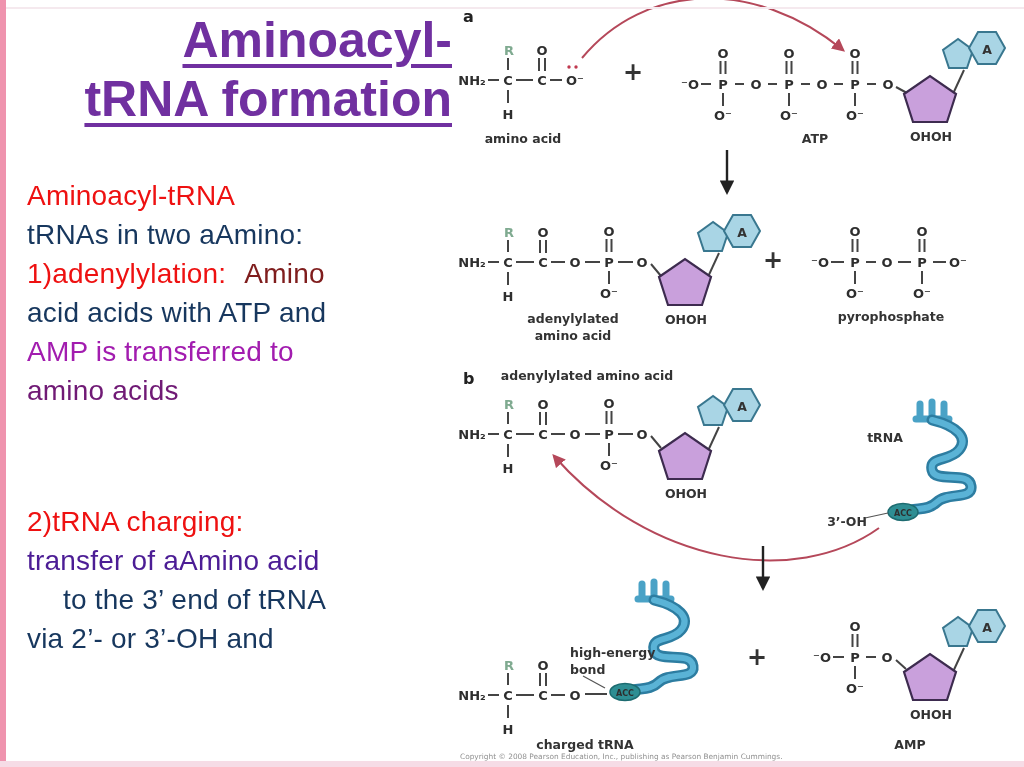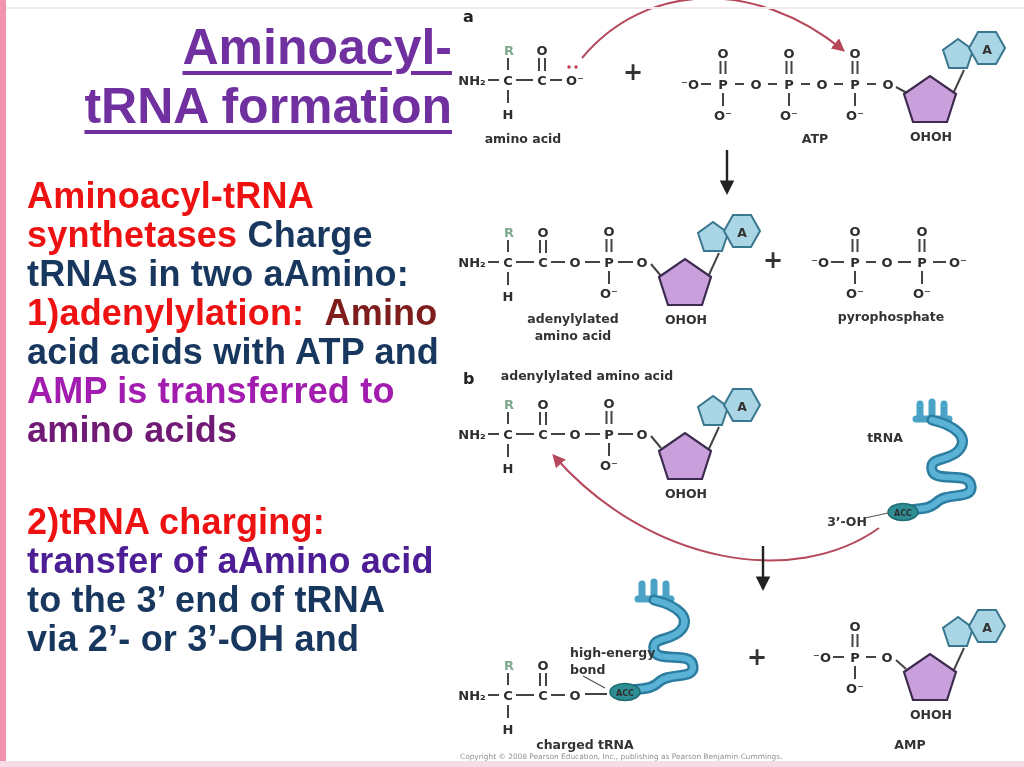--- a/index.html
+++ b/index.html
@@ -2,25 +2,25 @@
 <html><head>
 <meta charset="utf-8">
 <style>
   html,body{margin:0;padding:0;background:#fff;}
   .slide{position:relative;width:1024px;height:767px;background:#ffffff;overflow:hidden;
          font-family:"Liberation Sans",sans-serif;}
   .edge-left{position:absolute;left:0;top:0;width:6px;height:767px;background:#ef93ae;}
   .edge-bottom{position:absolute;left:0;bottom:0;width:1024px;height:6px;background:#f6dce6;}
   .edge-top{position:absolute;left:0;top:7px;width:1024px;height:2px;background:#f5e9ee;}
 
-  .title{position:absolute;top:18px;left:0;width:452px;text-align:right;
+  .title{position:absolute;top:11px;left:0;width:452px;text-align:right;
          color:#7030a0;font-weight:bold;font-size:50px;line-height:59px;letter-spacing:0px;}
   .title .tline{text-decoration:underline;text-decoration-thickness:4px;text-underline-offset:7px;}
 
-  .bodytext{position:absolute;left:27px;width:430px;font-size:36px;font-weight:bold;
+  .bodytext{position:absolute;left:27px;width:430px;font-size:28px;font-weight:normal;
             line-height:39px;letter-spacing:0.2px;color:#17375e;}
   .p1{top:176px;} .p2{top:502px;}
   .bline{white-space:nowrap;}
 
   .diagram{position:absolute;left:455px;top:0;width:569px;height:767px;}
   svg text{font-family:"DejaVu Sans",sans-serif;font-weight:bold;fill:#2e2e2e;}
   .atom{font-size:13px;text-anchor:middle;dominant-baseline:central;}
   .lbl{font-size:12.5px;text-anchor:middle;dominant-baseline:central;fill:#333;}
   .lbl-start{font-size:12.5px;text-anchor:start;dominant-baseline:central;fill:#333;}
   .panel{font-size:16px;text-anchor:start;dominant-baseline:central;fill:#222;}
@@ -37,31 +37,30 @@
 
 <div class="slide">
 
   <div class="title">
     <div class="tline">Aminoacyl-</div>
     <div class="tline">tRNA formation</div>
   </div>
 
   <div class="bodytext p1">
       <div class="bline"><span style="color: rgb(238, 17, 17);">Aminoacyl-tRNA</span></div>
-      <div class="bline"><span style="color: rgb(238, 17, 17);">synthetases </span><span style="color: rgb(23, 55, 94);">Charge</span></div>
       <div class="bline"><span style="color: rgb(23, 55, 94);">tRNAs in two aAmino:</span></div>
       <div class="bline"><span style="color: rgb(238, 17, 17);">1)adenylylation: </span><span style="color: #7f1d1d; margin-left: 10px;">Amino</span></div>
       <div class="bline"><span style="color: rgb(23, 55, 94);">acid acids with ATP and</span></div>
       <div class="bline"><span style="color: #a21caf;">AMP is transferred to</span></div>
       <div class="bline"><span style="color: #701a75;">amino acids</span></div>
     </div>
   <div class="bodytext p2">
       <div class="bline"><span style="color: rgb(238, 17, 17);">2)tRNA charging:</span></div>
       <div class="bline"><span style="color: #4c1d95;">transfer of aAmino acid</span></div>
-      <div class="bline"><span style="color: rgb(23, 55, 94);">to the 3’ end of tRNA</span></div>
+      <div class="bline"><span style="color: rgb(23, 55, 94); margin-left: 36px;">to the 3’ end of tRNA</span></div>
       <div class="bline"><span style="color: rgb(23, 55, 94);">via 2’- or 3’-OH and</span></div>
     </div>
 
   <svg class="diagram" viewBox="0 0 569 767" width="569" height="767" xmlns="http://www.w3.org/2000/svg">
     <defs>
       <marker id="mRed" viewBox="0 0 10 10" refX="8" refY="5" markerWidth="6.5" markerHeight="6.5" orient="auto">
         <path d="M0,0 L10,5 L0,10 z" fill="#b5485a"></path>
       </marker>
       <marker id="mBlack" viewBox="0 0 10 10" refX="8" refY="5" markerWidth="6" markerHeight="6" orient="auto">
         <path d="M0,0 L10,5 L0,10 z" fill="#222"></path>

